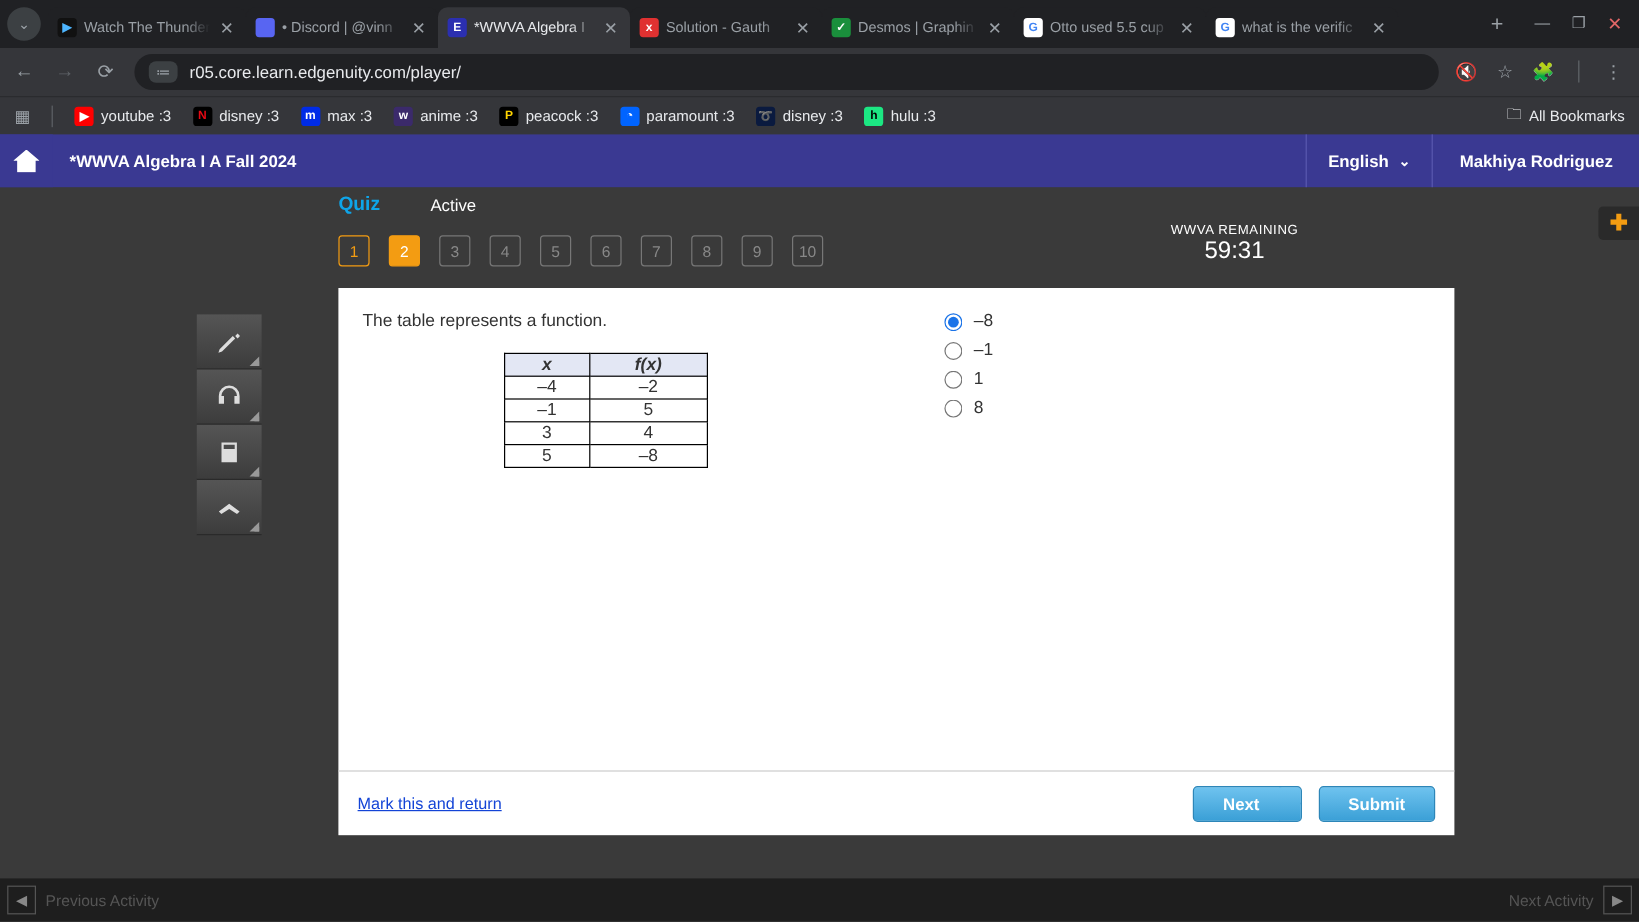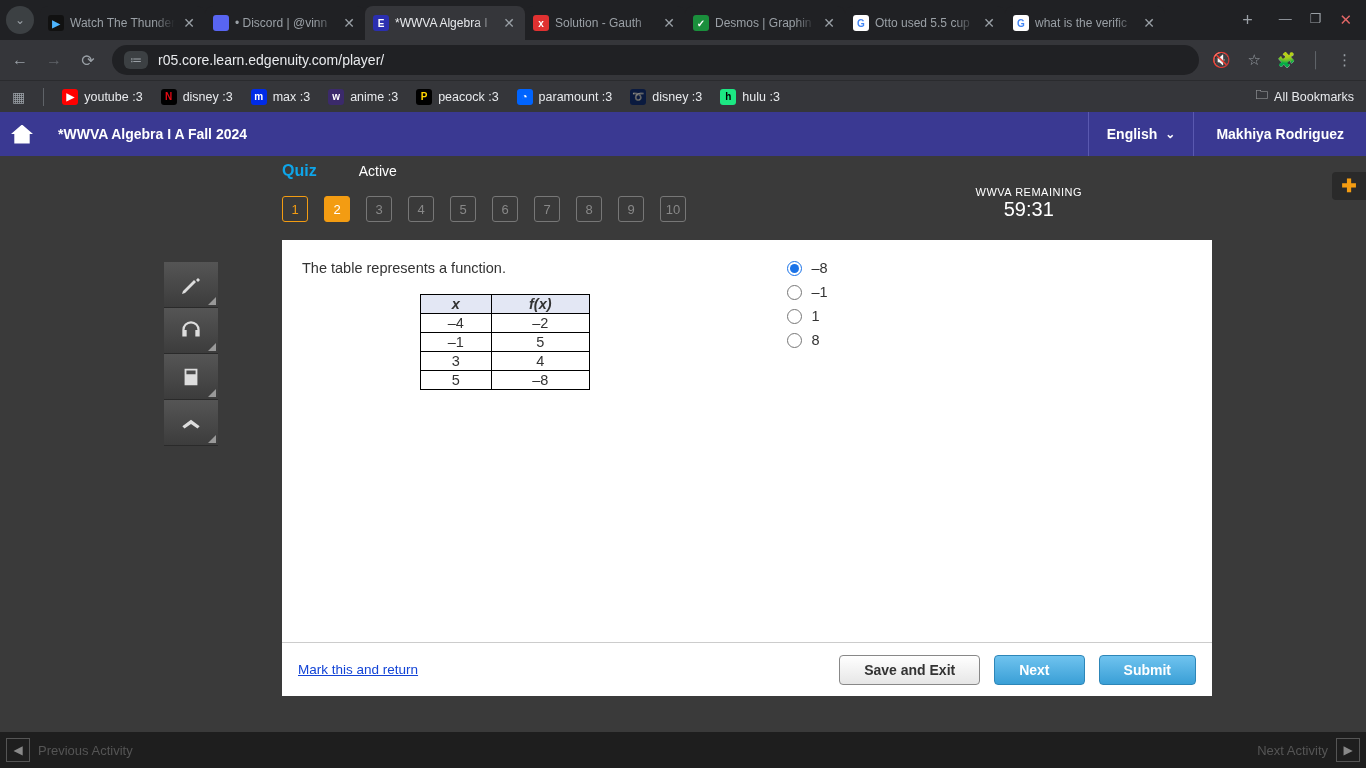--- a/index.html
+++ b/index.html
@@ -523,23 +523,20 @@
             <label class="opt">
               <input type="radio" name="ans" style="">
               <span>8</span>
             </label>
           </div>
       </div>
 
       <div class="card-footer">
         <a class="mark-link" href="#">Mark this and return</a>
         <div class="footer-spacer"></div>
-        <div class="btn btn-save">
-            <span>Save and Exit</span>
-          </div>
         <div class="btn btn-next">
             <span>Next</span>
           </div>
         <div class="btn btn-submit">
             <span>Submit</span>
           </div>
       </div>
     </div>
 
   </div>

